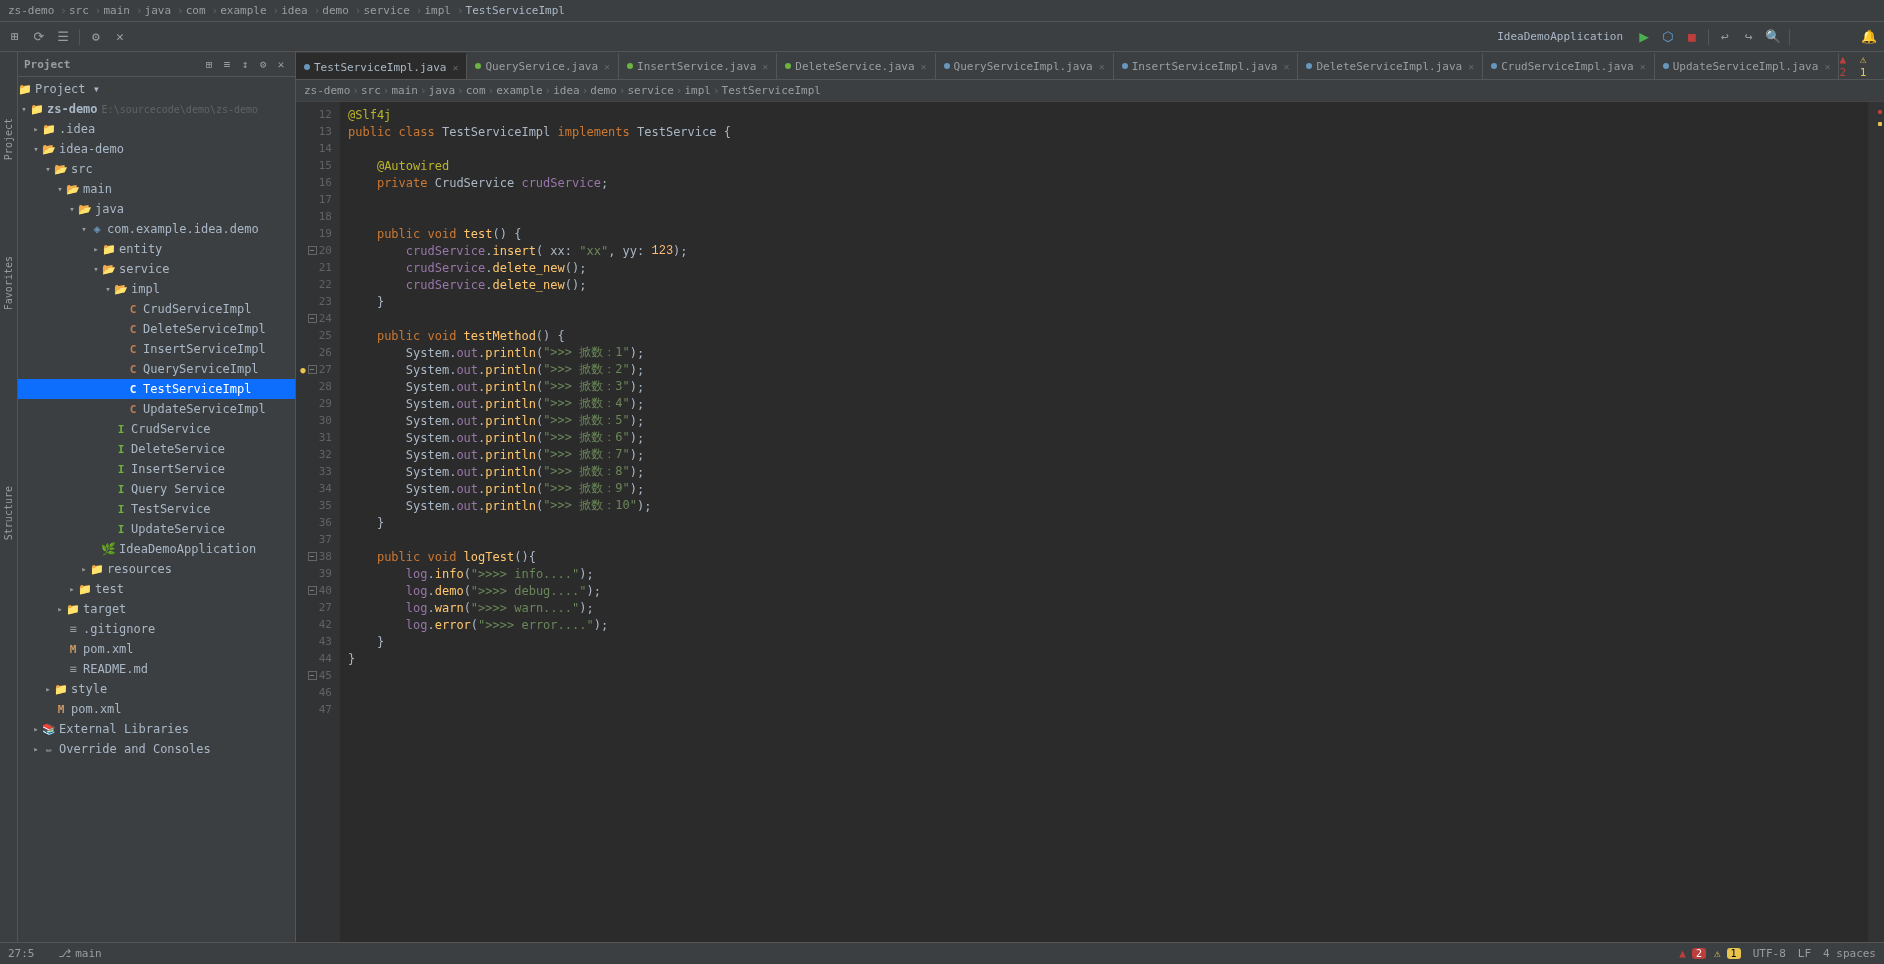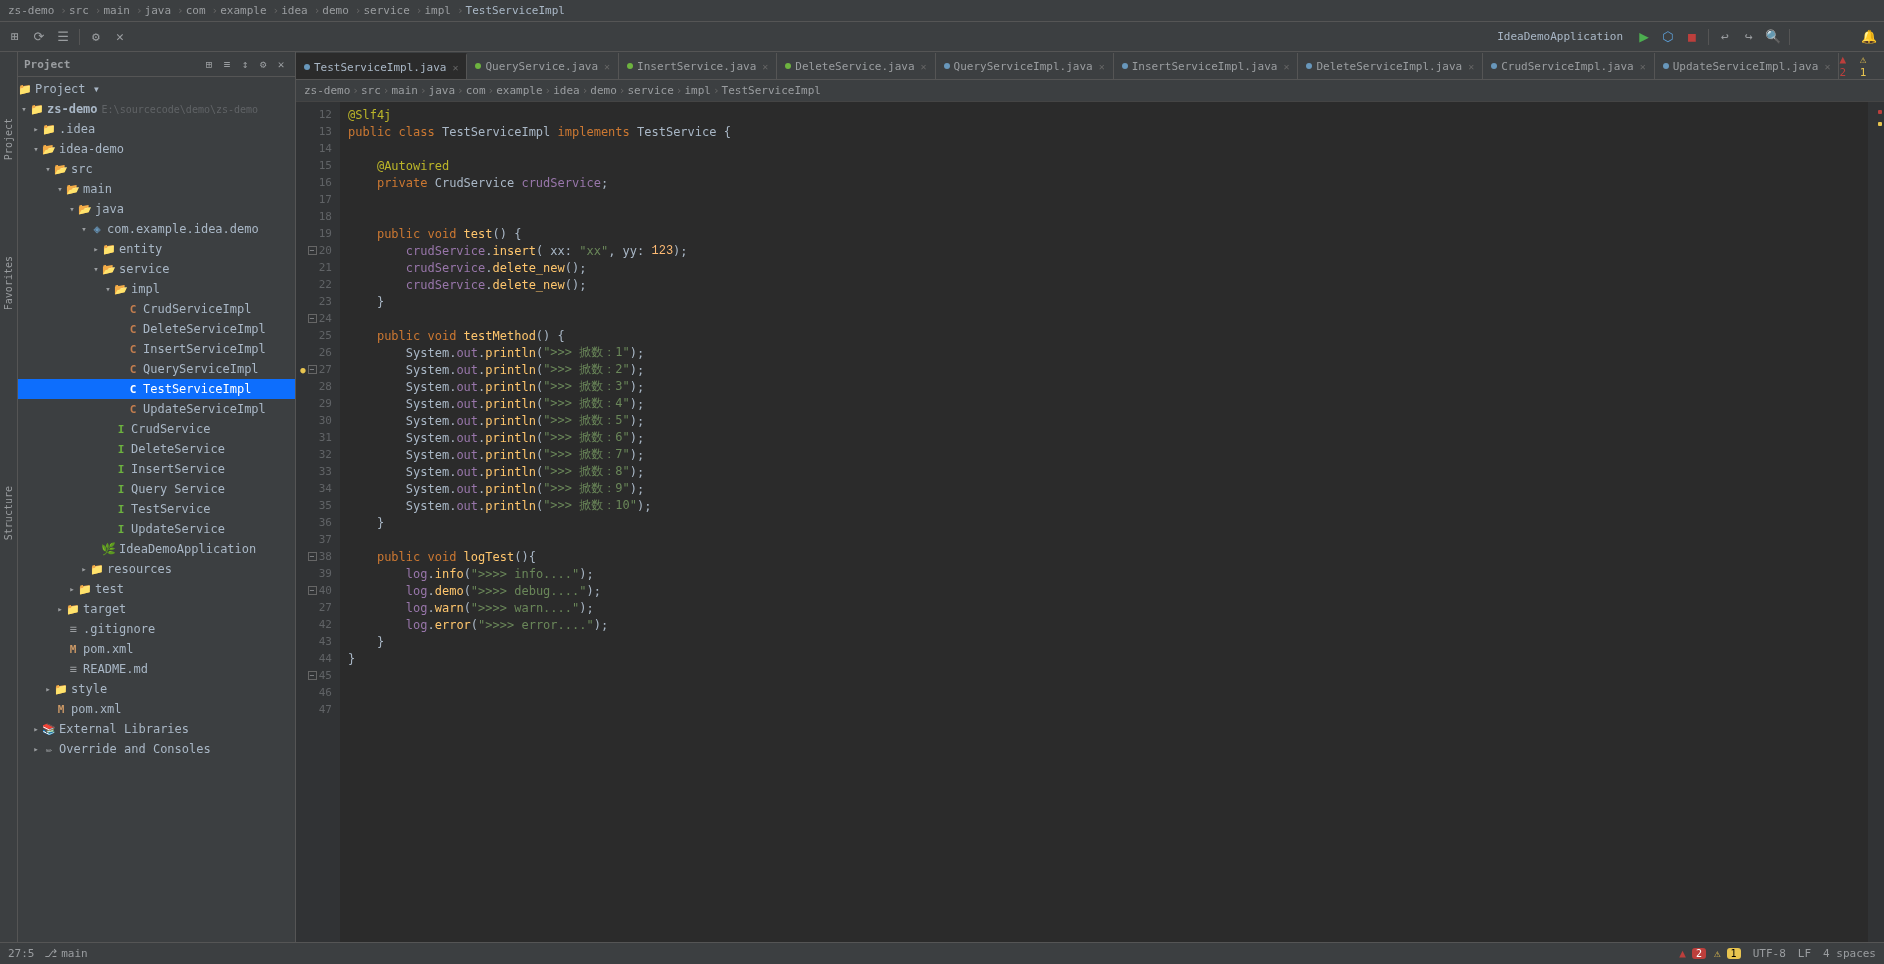--- a/index.html
+++ b/index.html
@@ -295,21 +295,21 @@
     .status-bar {
       height: 22px;
       background: #3c3f41;
       border-top: 1px solid #555;
       display: flex;
       align-items: center;
       padding: 0 8px;
       font-size: 11px;
       color: #9a9da0;
       flex-shrink: 0;
-      gap: 10px;
+      gap: 24px;
     }
     .status-item { display: flex; align-items: center; gap: 4px; }
     .status-right { margin-left: auto; display: flex; gap: 12px; }
 
     
     .left-vtabs {
       width: 18px;
       background: #3c3f41;
       border-right: 1px solid #555;
       display: flex;

